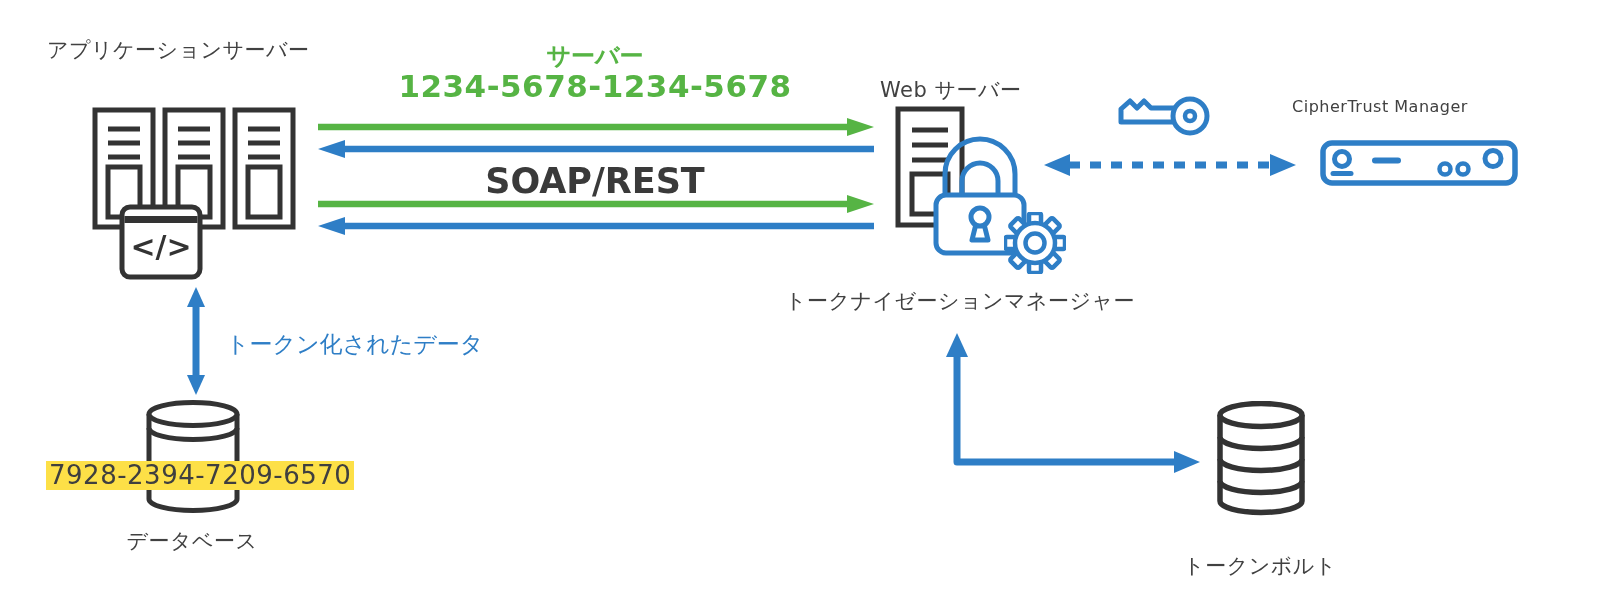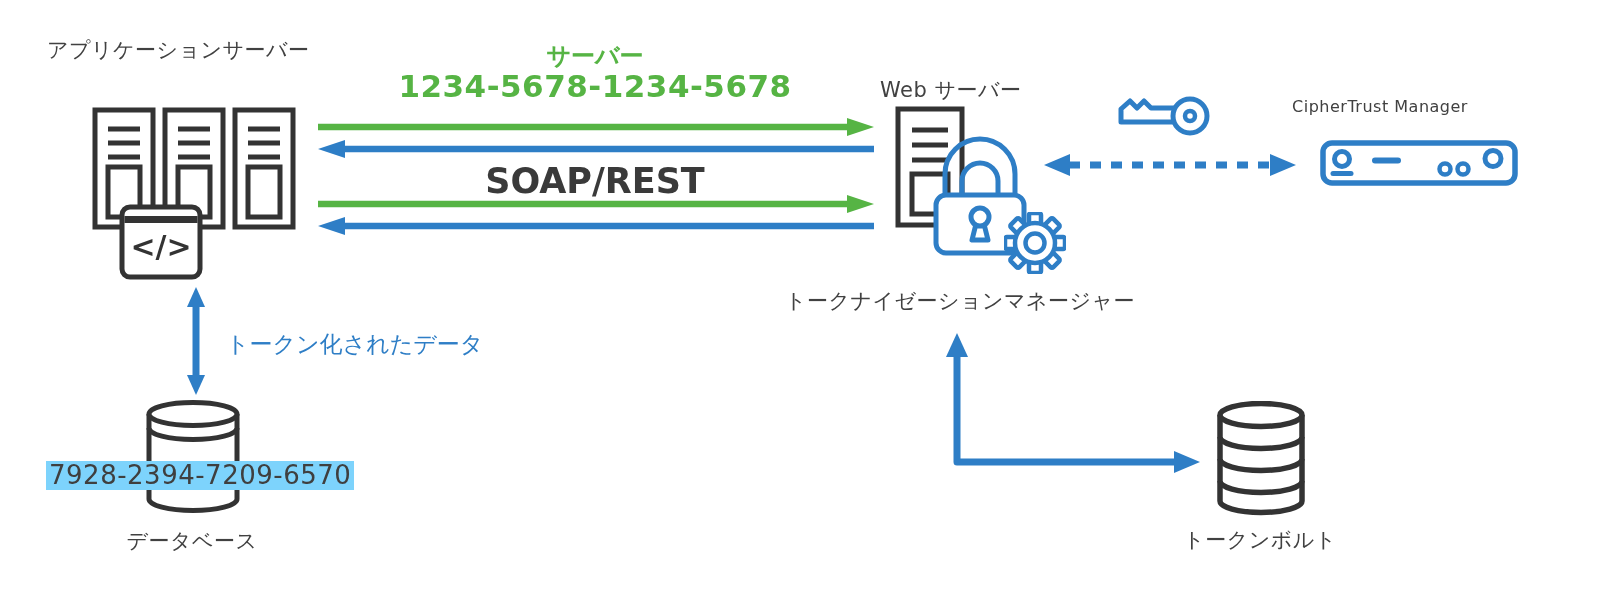--- a/index.html
+++ b/index.html
@@ -18,21 +18,21 @@
     overflow:hidden;
   }
   .abs{position:absolute;}
   .label{font-size:21px;color:var(--text_dark);white-space:nowrap;letter-spacing:0.5px;}
   .centered{text-align:center;}
   .green-text{color:var(--green);font-weight:bold;}
   .blue-text{color:var(--blue);font-weight:normal;}
   .dark-bold{color:#3a3a3a;font-weight:bold;}
   .flow-labels{left:316px;width:558px;}
   .db-value{
-    font-size:26px;color:#3f3f3f;background:#7dd3fc;
+    font-size:26px;color:#3f3f3f;background:#fde047;
     line-height:1.05;padding:1px 3px;white-space:nowrap;letter-spacing:0.5px;
   }
   svg{display:block;}
   .dark-icon{color:var(--icon_dark);}
   .blue-icon{color:var(--blue);}
   .green-icon{color:var(--green);}
 </style>
 </head>
 <body>
 
@@ -182,15 +182,15 @@
   <svg class="abs dark-icon" style="left:1216px;top:401px;" width="90" height="116" viewBox="0 0 90 116">
     <g stroke="currentColor" stroke-width="5.5" fill="none">
       <path d="M4,14 V100 A41,11.5 0 0 0 86,100 V14"></path>
       <path d="M4,36 A41,11.5 0 0 0 86,36"></path>
       <path d="M4,58 A41,11.5 0 0 0 86,58"></path>
       <path d="M4,80 A41,11.5 0 0 0 86,80"></path>
       <ellipse cx="45" cy="14" rx="41" ry="11.5" fill="#ffffff"></ellipse>
     </g>
   </svg>
 
-  <div class="abs label centered" style="left:1182px;top:526px;width:156px;">トークンボルト</div>
+  <div class="abs label centered" style="left:1182px;top:552px;width:156px;">トークンボルト</div>
 
 </div>
 
 </body></html>

